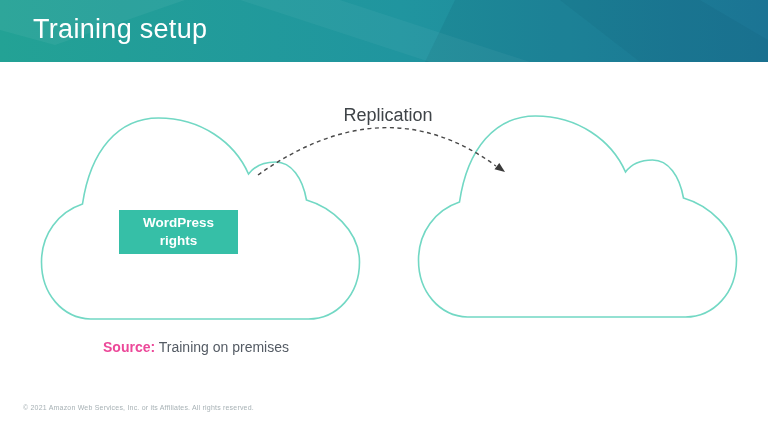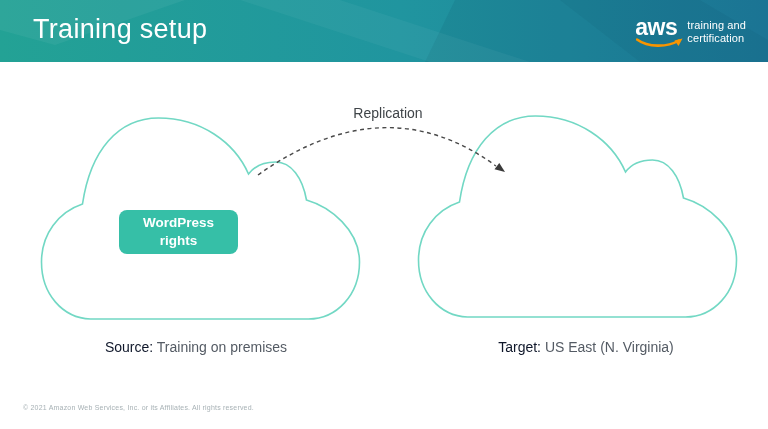--- a/index.html
+++ b/index.html
@@ -28,68 +28,55 @@
   .aws-tagline{
     color:#fff;font-size:11px;line-height:12.5px;margin-top:2px;letter-spacing:.1px;
   }
   
   .cloud{position:absolute;width:322px;height:209px;}
   .cloud-left{left:40px;top:112px;}
   .cloud-right{left:417px;top:110px;}
   .arrow-layer{position:absolute;left:0;top:0;width:768px;height:429px;pointer-events:none;}
   .replication-label{
     position:absolute;left:388px;top:105px;transform:translateX(-50%);
-    font-size:14px;color:#3f4448;white-space:nowrap;
+    font-size:18px;color:#3f4448;white-space:nowrap;
   }
   .wordpress-box{
     position:absolute;left:119px;top:210px;width:119px;height:44px;
-    background:#36bfa7;border-radius:8px;
+    background:#36bfa7;border-radius:0;
     display:flex;flex-direction:column;align-items:center;justify-content:center;
     color:#fff;font-weight:bold;font-size:13.5px;line-height:18px;text-align:center;
   }
   .caption{
     position:absolute;top:339px;width:322px;text-align:center;
     font-size:14px;color:#545b64;white-space:nowrap;
   }
   .caption-source{left:35px;}
   .caption-target{left:425px;}
-  .caption .cap-label{color:#0f172a;font-weight:normal;}
+  .caption .cap-label{color:#ec4899;font-weight:bold;}
   
   .footer-copyright{
     position:absolute;left:23px;top:404px;
     font-size:7px;color:#a7b1b5;letter-spacing:.2px;
   }
 </style>
 </head>
 <body>
 
 <div class="slide">
 
   <div class="header">
     <svg class="header-facets" viewBox="0 0 768 62" preserveAspectRatio="none">
       <polygon points="455,0 768,0 768,62 425,62" fill="rgba(10,55,90,0.10)"></polygon>
       <polygon points="0,0 185,0 55,45 0,30" fill="rgba(255,255,255,0.05)"></polygon>
       <polygon points="240,0 340,0 530,62 430,62" fill="rgba(255,255,255,0.045)"></polygon>
       <polygon points="560,0 700,0 768,40 768,62 640,62" fill="rgba(0,30,60,0.05)"></polygon>
     </svg>
     <div class="page-title">Training setup</div>
 
-    <div class="aws-logo">
-      <div class="aws-wordmark-wrap">
-        <span class="aws-wordmark">aws</span>
-        <svg class="aws-smile" viewBox="0 0 47 11">
-          <path d="M1 1.5 C 12 9.5, 31 9.5, 43 2.5" fill="none" stroke="#f79400" stroke-width="2.6" stroke-linecap="round"></path>
-          <polygon points="46.5,0.5 42.5,8 38.5,2.6" fill="#f79400"></polygon>
-        </svg>
-      </div>
-      <div class="aws-tagline">
-        <div>training and</div>
-        <div>certification</div>
-      </div>
-    </div>
   </div>
 
   <svg class="cloud cloud-left" viewBox="0 0 321 209">
     <path d="M 50 207 C 22 206 1 182 1 150 C 1 122 18 100 42 92
              C 50 38 78 6 118 6 C 160 6 194 30 208 62
              C 214 54 223 50 235 50 C 251 50 262 66 266 88
              C 290 95 319 118 319 150 C 319 183 296 207 268 207 L 50 207 Z" fill="#ffffff" stroke-width="1.6" stroke="#72d8c4"></path>
   </svg>
 
   <svg class="cloud cloud-right" viewBox="0 0 321 209">
@@ -107,20 +94,16 @@
   <svg class="arrow-layer" viewBox="0 0 768 429">
     <path d="M 258 175 Q 385 85 496 166" fill="none" stroke="#4a4a4a" stroke-width="1.4" stroke-dasharray="4 3.5"></path>
     <polygon points="505,172 494.5,169.3 499.3,162.9" fill="#3a3a3a"></polygon>
   </svg>
   <div class="replication-label">Replication</div>
 
   <div class="caption caption-source">
     <span class="cap-label">Source:</span>
     <span class="cap-value">Training on premises</span>
   </div>
-  <div class="caption caption-target">
-    <span class="cap-label">Target:</span>
-    <span class="cap-value">US East (N. Virginia)</span>
-  </div>
 
   <div class="footer-copyright">© 2021 Amazon Web Services, Inc. or its Affiliates. All rights reserved.</div>
 
 </div>
 
 </body></html>

